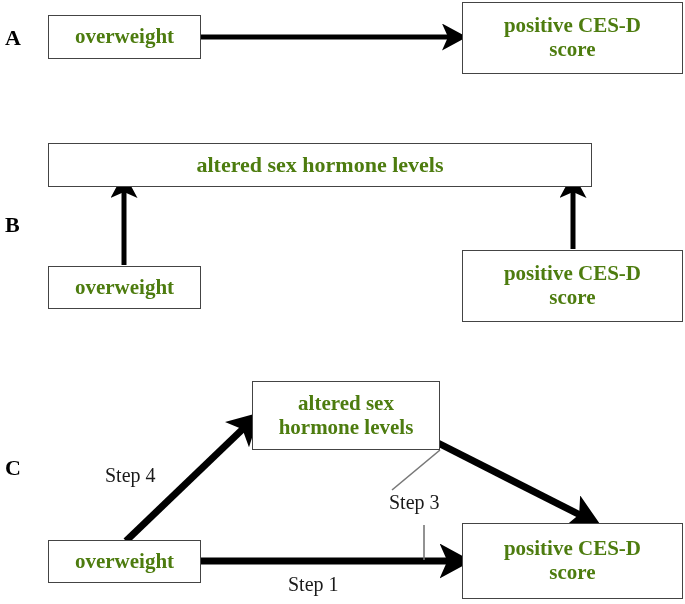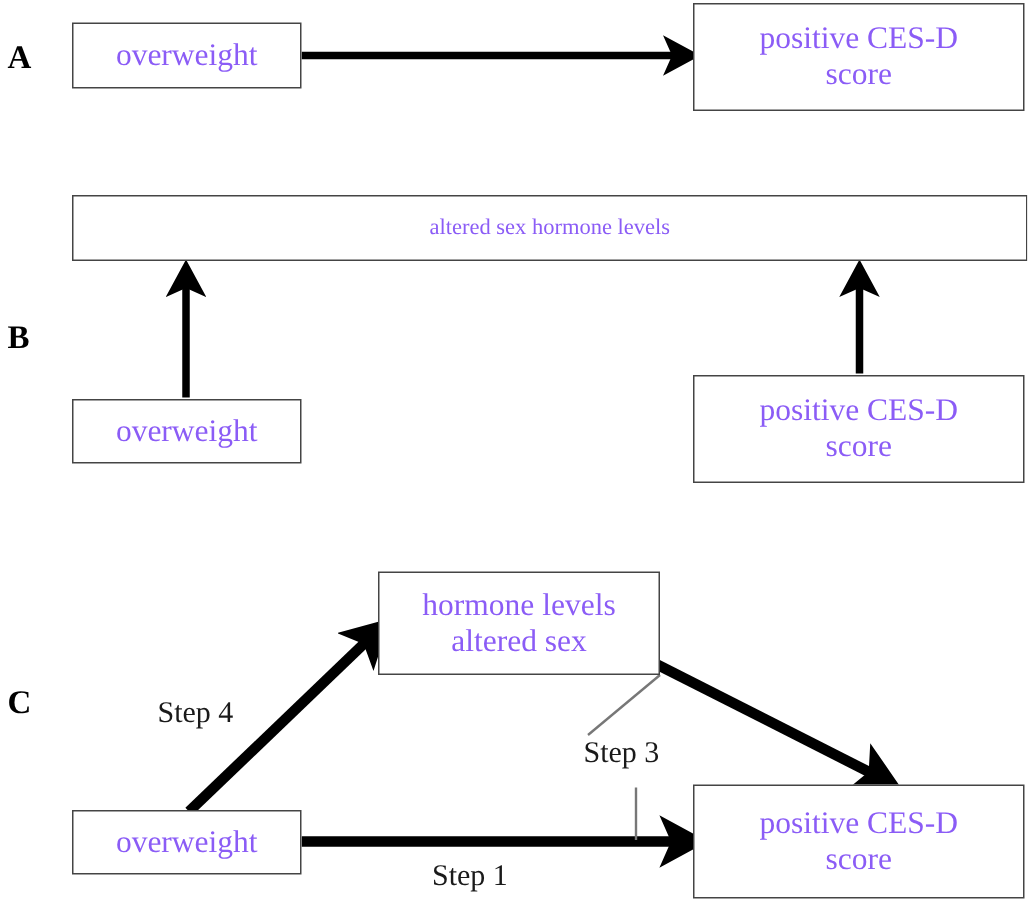--- a/index.html
+++ b/index.html
@@ -27,22 +27,22 @@
   
   .node {
     position: absolute;
     box-sizing: border-box;
     border: 1.5px solid #444;
     background: #ffffff;
     display: flex;
     align-items: center;
     justify-content: center;
     text-align: center;
-    font-weight: normal;
-    color: #8b5cf6;
+    font-weight: bold;
+    color: #4d7c0f;
     font-family: "Liberation Serif", "DejaVu Serif", serif;
     line-height: 1.12;
     padding: 2px 4px;
   }
   .node span { display: block; }
   
   .step-label {
     position: absolute;
     font-weight: normal;
     font-size: 20px;
@@ -115,41 +115,41 @@
 
   <div class="node" style="left:462px; top:2px; width:221px; height:72px; font-size:21px;">
     <div>
       <span>positive CES-D</span>
       <span>score</span>
     </div>
   </div>
 
   <div class="panel-letter" style="left:5px; top:214px;">B</div>
 
-  <div class="node" style="left:48px; top:130px; width:637px; height:44px; font-size:15px;">
+  <div class="node" style="left:48px; top:143px; width:544px; height:44px; font-size:22px;">
     <span>altered sex hormone levels</span>
   </div>
 
   <div class="node" style="left:48px; top:266px; width:153px; height:43px; font-size:21px;">
     <span>overweight</span>
   </div>
 
   <div class="node" style="left:462px; top:250px; width:221px; height:72px; font-size:21px;">
     <div>
       <span>positive CES-D</span>
       <span>score</span>
     </div>
   </div>
 
   <div class="panel-letter" style="left:5px; top:457px;">C</div>
 
   <div class="node" style="left:252px; top:381px; width:188px; height:69px; font-size:21px;">
     <div>
+      <span>altered sex</span>
       <span>hormone levels</span>
-      <span>altered sex</span>
     </div>
   </div>
 
   <div class="node" style="left:48px; top:540px; width:153px; height:43px; font-size:21px;">
     <span>overweight</span>
   </div>
 
   <div class="node" style="left:462px; top:523px; width:221px; height:76px; font-size:21px;">
     <div>
       <span>positive CES-D</span>

